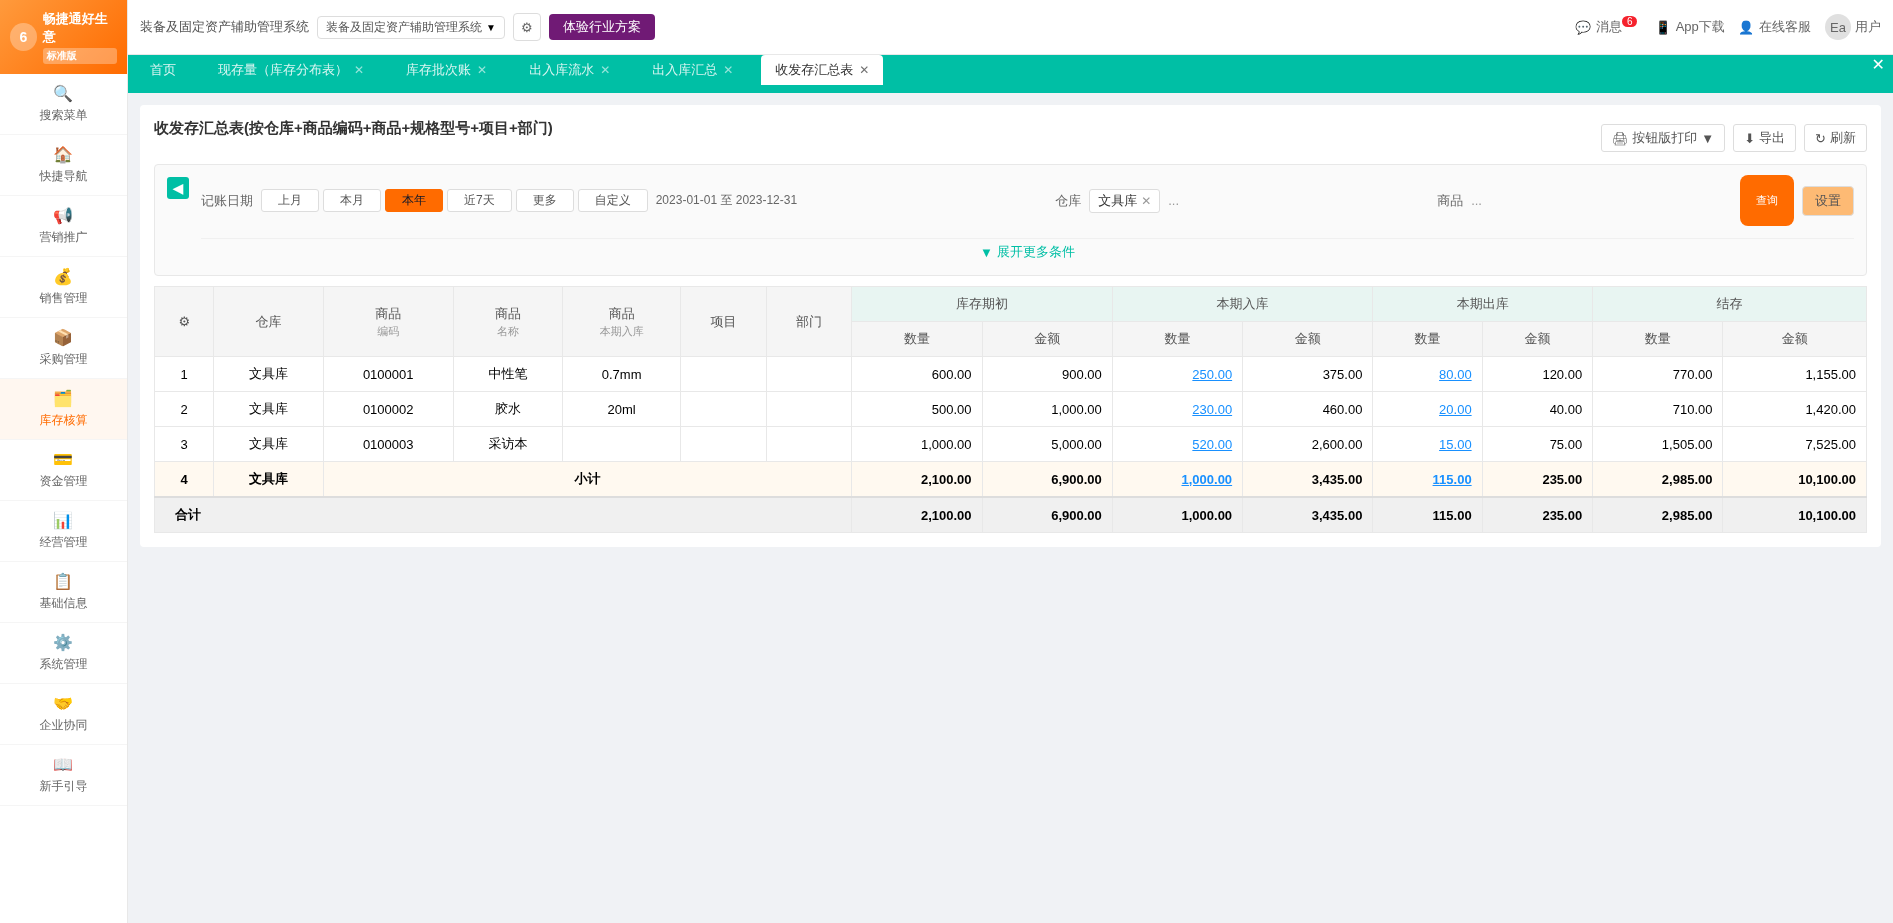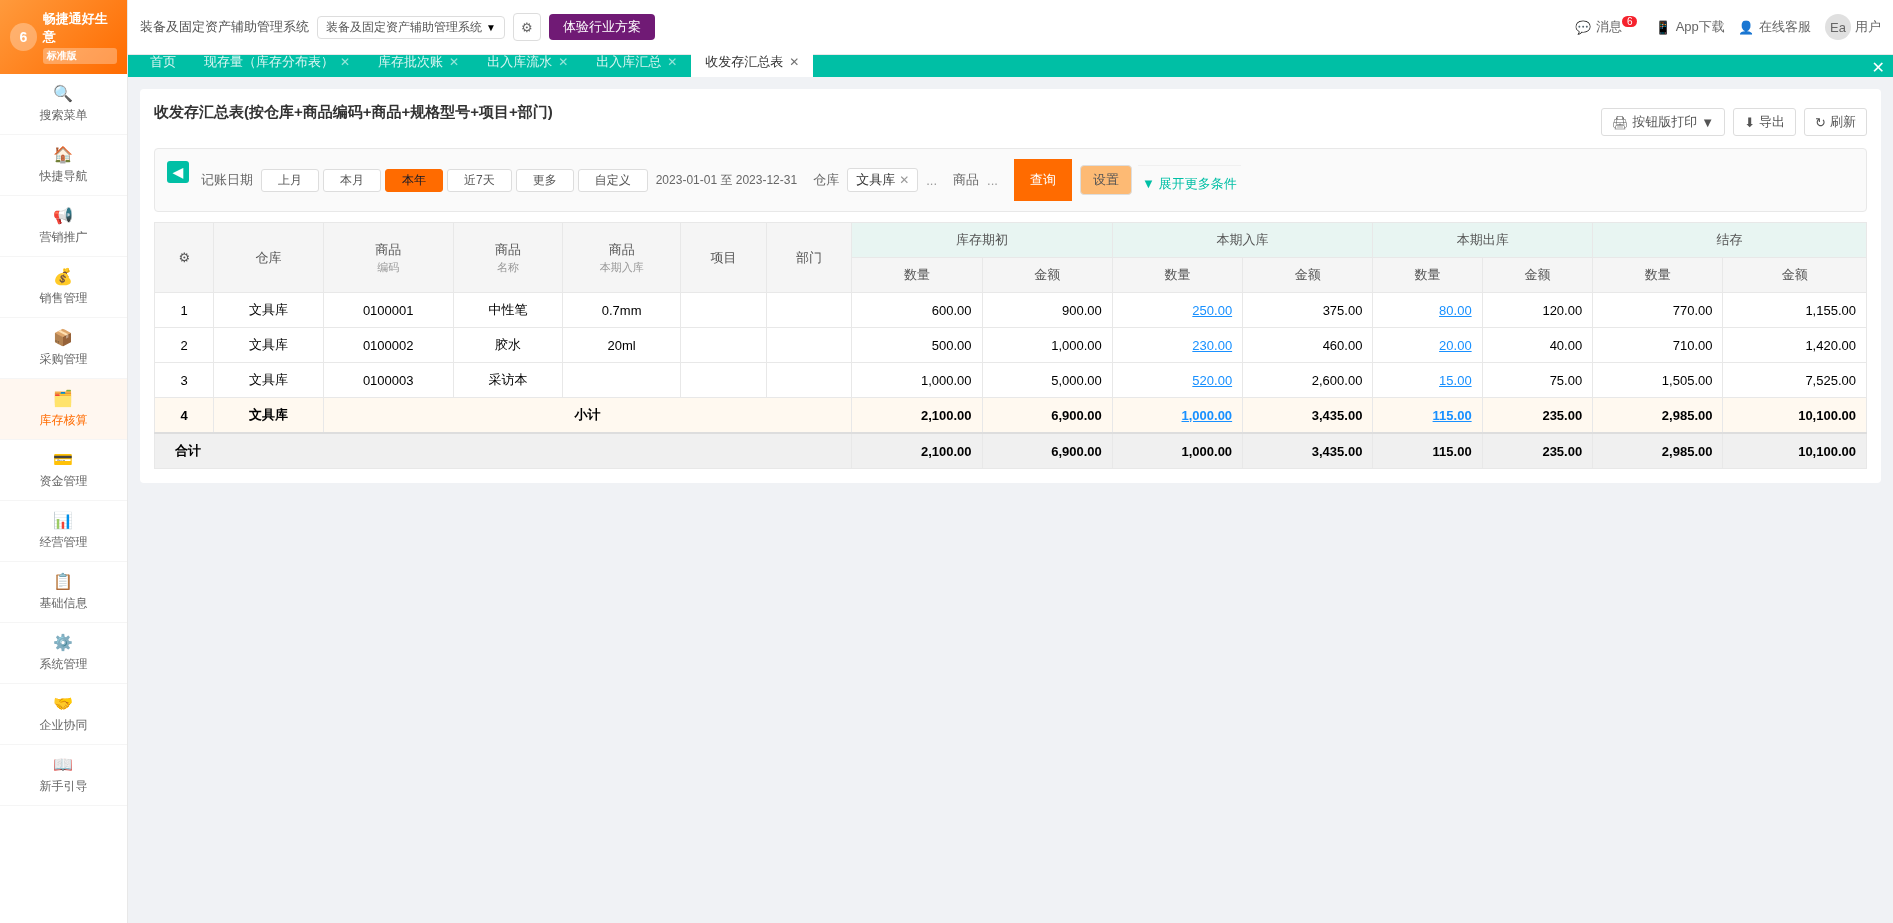--- a/index.html
+++ b/index.html
@@ -21,47 +21,47 @@
     
     .topbar { background: #fff; height: 55px; display: flex; align-items: center; padding: 0 12px; border-bottom: 1px solid #e8e8e8; gap: 8px; }
     .topbar-gear { width: 28px; height: 28px; border: 1px solid #ddd; border-radius: 4px; display: flex; align-items: center; justify-content: center; cursor: pointer; color: #666; }
     .topbar-trial { background: #701a75; color: #fff; padding: 4px 14px; border-radius: 4px; cursor: pointer; font-size: 13px; border: none; }
     .topbar-right { margin-left: auto; display: flex; align-items: center; gap: 14px; color: #666; font-size: 13px; }
     .topbar-right .badge { background: #f5222d; color: #fff; border-radius: 10px; padding: 0 5px; font-size: 10px; position: relative; top: -6px; left: -4px; }
     .topbar-right .item { display: flex; align-items: center; gap: 4px; cursor: pointer; }
     .avatar { width: 26px; height: 26px; background: #e0e0e0; border-radius: 50%; display: flex; align-items: center; justify-content: center; font-size: 11px; color: #666; }
 
     
-    .tabbar { background: #00bfa5; display: flex; align-items: flex-end; padding: 0 8px; height: 22px; gap: 0; }
+    .tabbar { background: #00bfa5; display: flex; align-items: flex-start; padding: 0 8px; height: 38px; gap: 14px; }
     .tab { padding: 6px 14px; border-radius: 4px 4px 0 0; cursor: pointer; font-size: 13px; color: rgba(255,255,255,0.85); display: flex; align-items: center; gap: 6px; }
     .tab.active { background: #fff; color: #333; }
     .tab .close { font-size: 12px; color: inherit; opacity: 0.7; }
     .tabbar-close { margin-left: auto; color: #fff; cursor: pointer; font-size: 16px; }
 
     
     .content { flex: 1; background: #f0f2f5; overflow-y: auto; padding: 12px; }
     .page-card { background: #fff; border-radius: 4px; padding: 14px; }
 
     
     .page-title { font-size: 15px; font-weight: bold; color: #333; margin-bottom: 14px; }
 
     
     .filter-bar { display: flex; align-items: flex-start; gap: 12px; margin-bottom: 10px; border: 1px solid #e8e8e8; border-radius: 4px; padding: 10px 12px; background: #fafafa; }
     .filter-toggle { width: 22px; height: 22px; background: #00bfa5; border-radius: 3px; display: flex; align-items: center; justify-content: center; color: #fff; cursor: pointer; font-size: 14px; flex-shrink: 0; margin-top: 2px; }
-    .filter-section { display: flex; flex-direction: row; gap: 6px; }
+    .filter-section { display: flex; flex-direction: column; gap: 6px; }
     .filter-row { display: flex; align-items: center; gap: 8px; flex-wrap: wrap; }
     .filter-label { color: #666; white-space: nowrap; }
     .date-btns { display: flex; gap: 4px; }
     .date-btn { padding: 2px 16px; border: 1px solid #ddd; border-radius: 3px; cursor: pointer; color: #555; background: #fff; font-size: 12px; }
     .date-btn.active { background: #ff6b00; color: #0f172a; border-color: #ff6b00; }
     .date-range { color: #666; font-size: 12px; }
     .filter-tag { display: flex; align-items: center; gap: 4px; background: #fff; border: 1px solid #ddd; border-radius: 3px; padding: 2px 8px; font-size: 12px; color: #333; }
     .filter-tag .remove { cursor: pointer; color: #999; font-size: 12px; }
     .filter-ellipsis { color: #999; cursor: pointer; }
-    .btn-query { background: #ff6b00; color: #fff; border: none; padding: 12px 16px; border-radius: 0; cursor: pointer; font-size: 13px; }
+    .btn-query { background: #ff6b00; color: #fff; border: none; padding: 18px 16px; border-radius: 8px; cursor: pointer; font-size: 11px; }
     .btn-settings { background: #fdba74; color: #555; border: 1px solid #ddd; padding: 5px 12px; border-radius: 4px; cursor: pointer; font-size: 13px; }
     .expand-more { display: flex; justify-content: center; align-items: center; gap: 4px; color: #00bfa5; cursor: pointer; font-size: 12px; padding: 4px; border-top: 1px solid #f0f0f0; margin-top: 6px; }
 
     
     .data-table { width: 100%; border-collapse: collapse; font-size: 13px; }
     .data-table th, .data-table td { border: 1px solid #e8e8e8; padding: 8px 10px; text-align: center; white-space: nowrap; }
     .data-table thead th { background: #f5f5f5; color: #555; font-weight: 500; }
     .data-table thead .group-header { background: #e8f5f2; }
     .data-table tbody tr.subtotal { font-weight: bold; background: #fff9f0; }
     .data-table .link { color: #1890ff; text-decoration: underline; cursor: pointer; }

